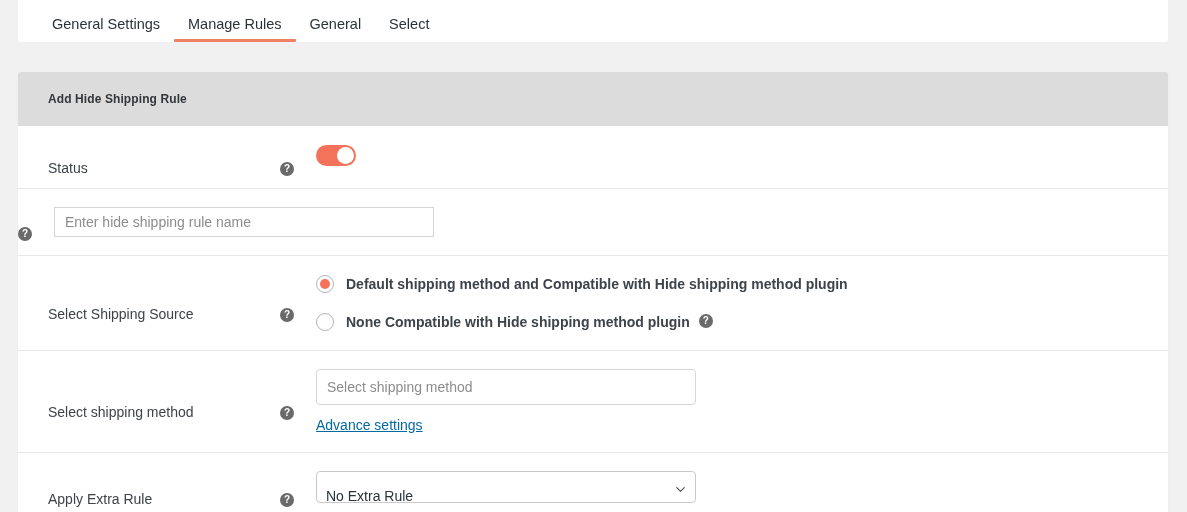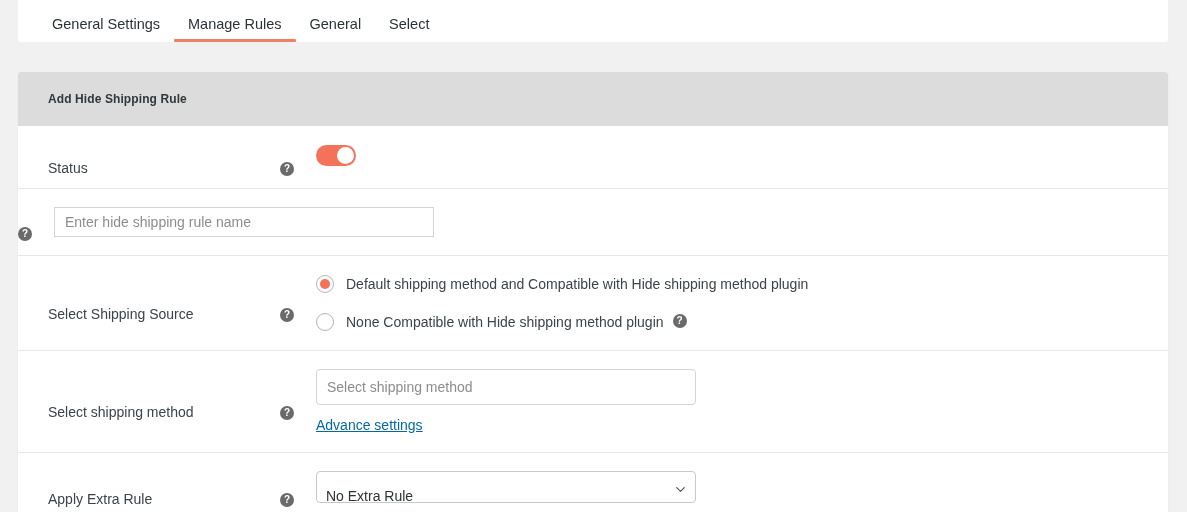--- a/index.html
+++ b/index.html
@@ -244,20 +244,21 @@
     width: 10px;
     height: 10px;
     border-radius: 50%;
     background: #f4715a;
   }
   .radio-label {
     font-size: 14px;
     color: #3c434a;
     line-height: 1.2;
     white-space: nowrap;
+    font-weight: bold;
   }
 
   
   .link {
     display: inline-block;
     margin-top: 12px;
     font-size: 14px;
     color: #0369a1;
     text-decoration: underline;
     cursor: pointer;

